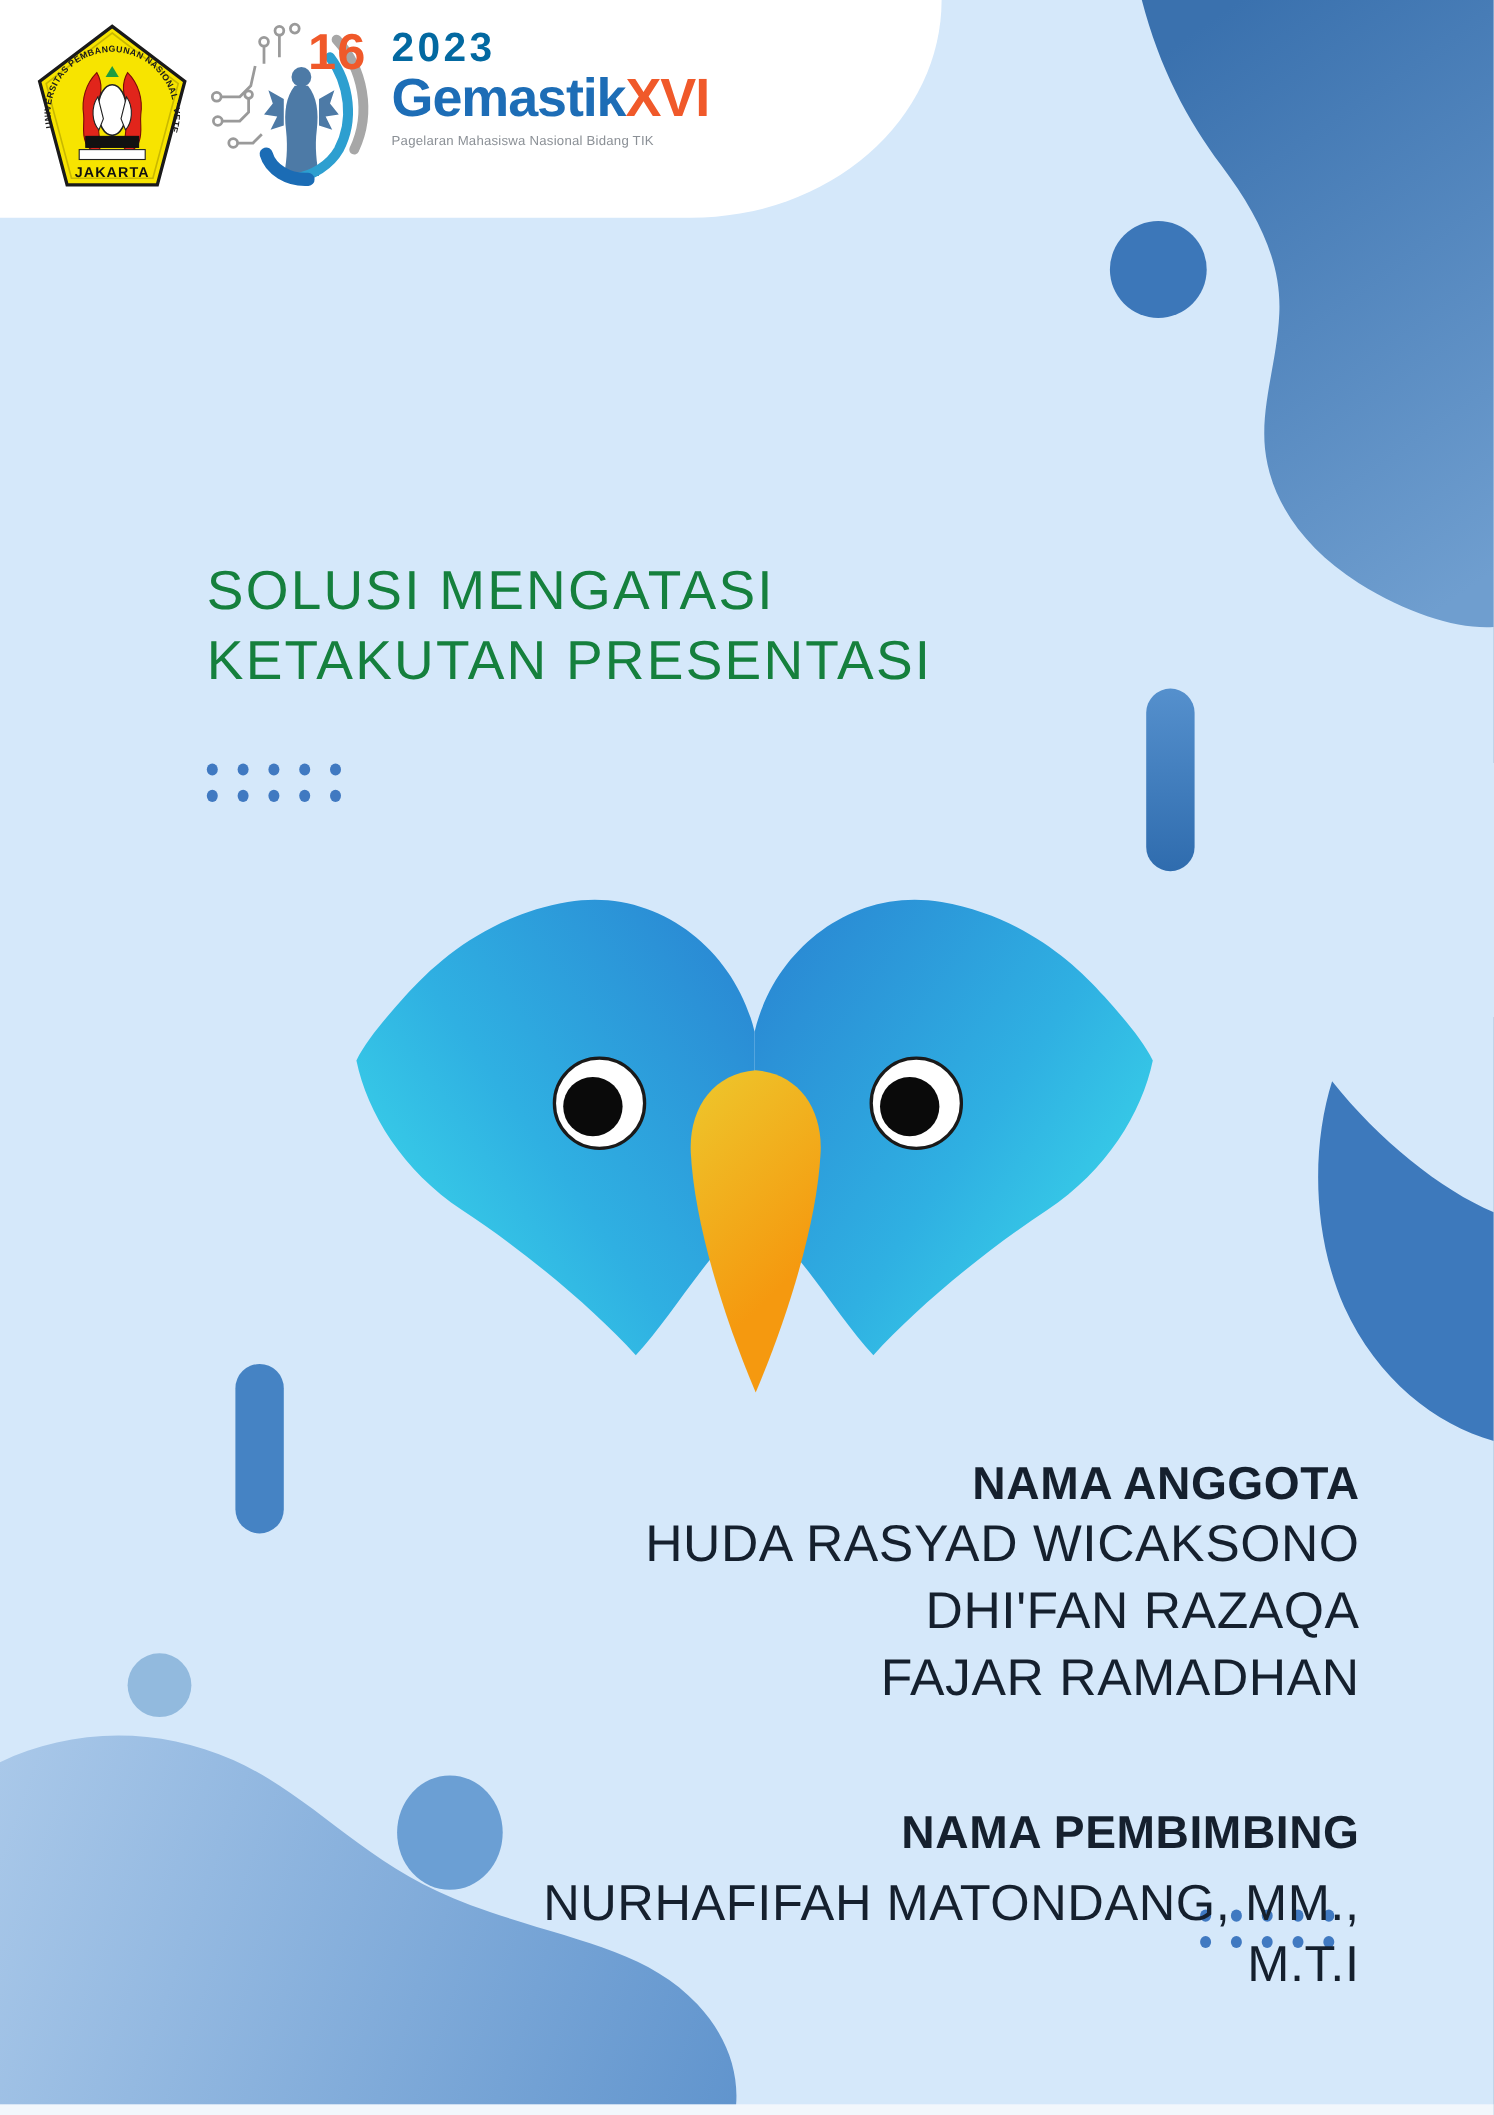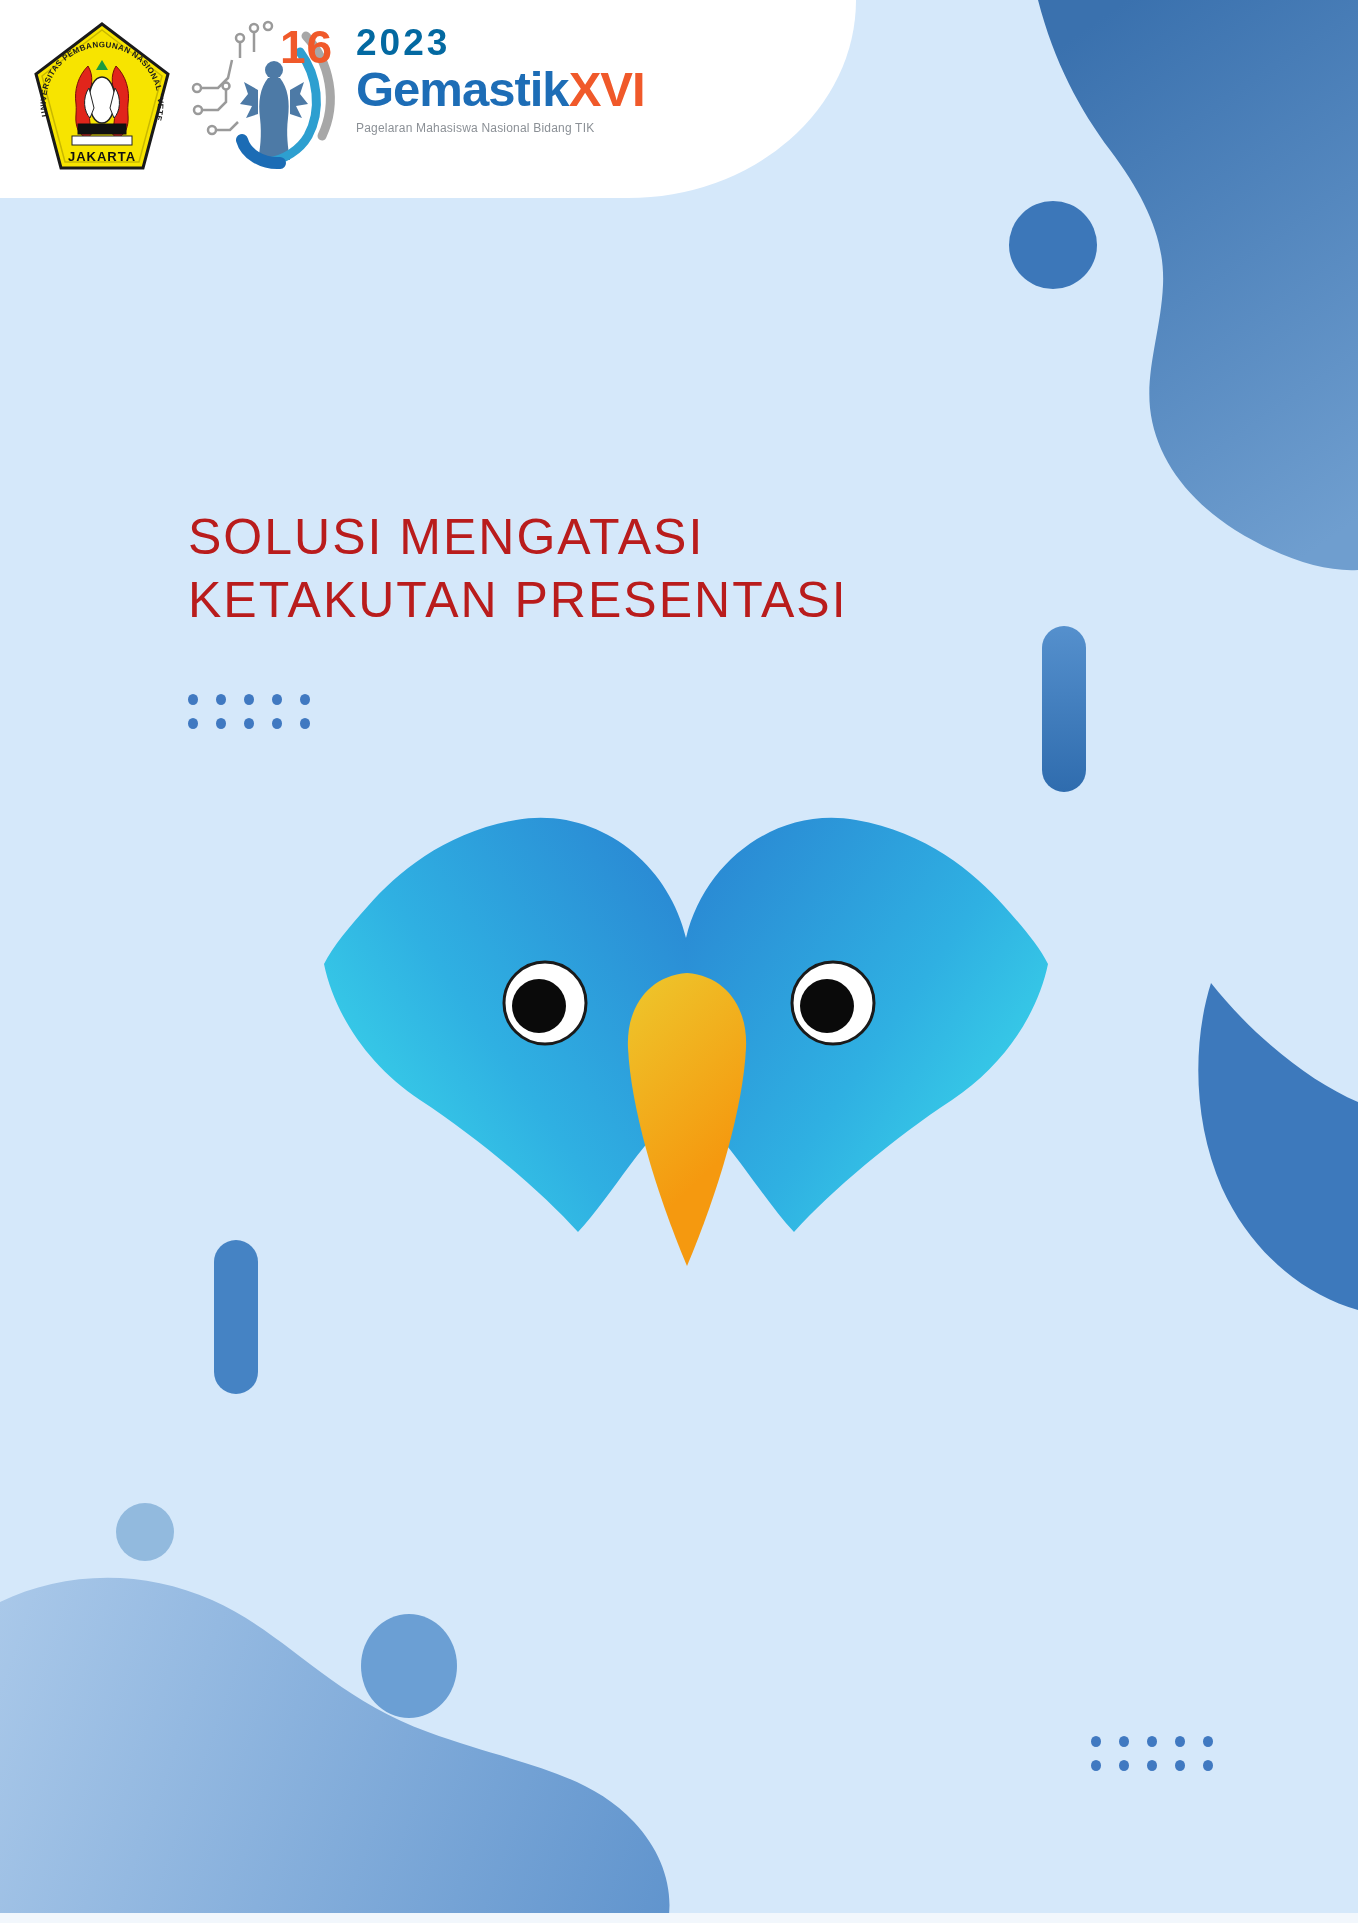--- a/index.html
+++ b/index.html
@@ -30,21 +30,21 @@
   .gx-tagline{margin-top:7px;font-size:12px;color:#8b9096;letter-spacing:0.2px;white-space:nowrap;}
   
   .title{
     position:absolute;left:184px;top:362px;z-index:2;
     font-size:124px;line-height:1.0;font-weight:bold;letter-spacing:2px;
     color:#15202e;
   }
   .subtitle{
     position:absolute;left:188px;top:506px;z-index:2;
     font-size:50px;line-height:63px;letter-spacing:2px;font-weight:400;
-    color:#b91c1c;
+    color:#15803d;
   }
   
   .dots{position:absolute;z-index:2;display:grid;grid-template-columns:repeat(5,10px);
         grid-column-gap:18px;grid-row-gap:13px;}
   .dots.tl{left:188px;top:694px;}
   .dots.br{left:1091px;top:1736px;}
   .dot{width:10px;height:11px;border-radius:50%;background:#4079c1;}
   
   .team{
     position:absolute;right:122px;top:1326px;width:760px;z-index:2;
@@ -222,14 +222,22 @@
       <circle cx="539" cy="1006" r="27" fill="#0a0a0a"></circle>
     </g>
     <g>
       <circle cx="833" cy="1003" r="41" fill="#ffffff" stroke="#1a1a1a" stroke-width="3"></circle>
       <circle cx="827" cy="1006" r="27" fill="#0a0a0a"></circle>
     </g>
     <path fill="url(#beakG)" d="M687,973 C648,976 626,1008 628,1048 C631,1108 655,1190 687,1266
          C719,1190 743,1108 746,1048 C748,1008 726,976 687,973 Z"></path>
   </svg>
 
+  <div class="team">
+    <div class="team-heading">NAMA ANGGOTA</div>
+    <div class="team-name">HUDA RASYAD WICAKSONO</div>
+    <div class="team-name">DHI'FAN RAZAQA</div>
+    <div class="team-name">FAJAR RAMADHAN</div>
+    <div class="team-heading second">NAMA PEMBIMBING</div>
+    <div class="team-advisor">NURHAFIFAH MATONDANG, MM., M.T.I</div>
+  </div>
 
 </div>
 
 </body></html>

